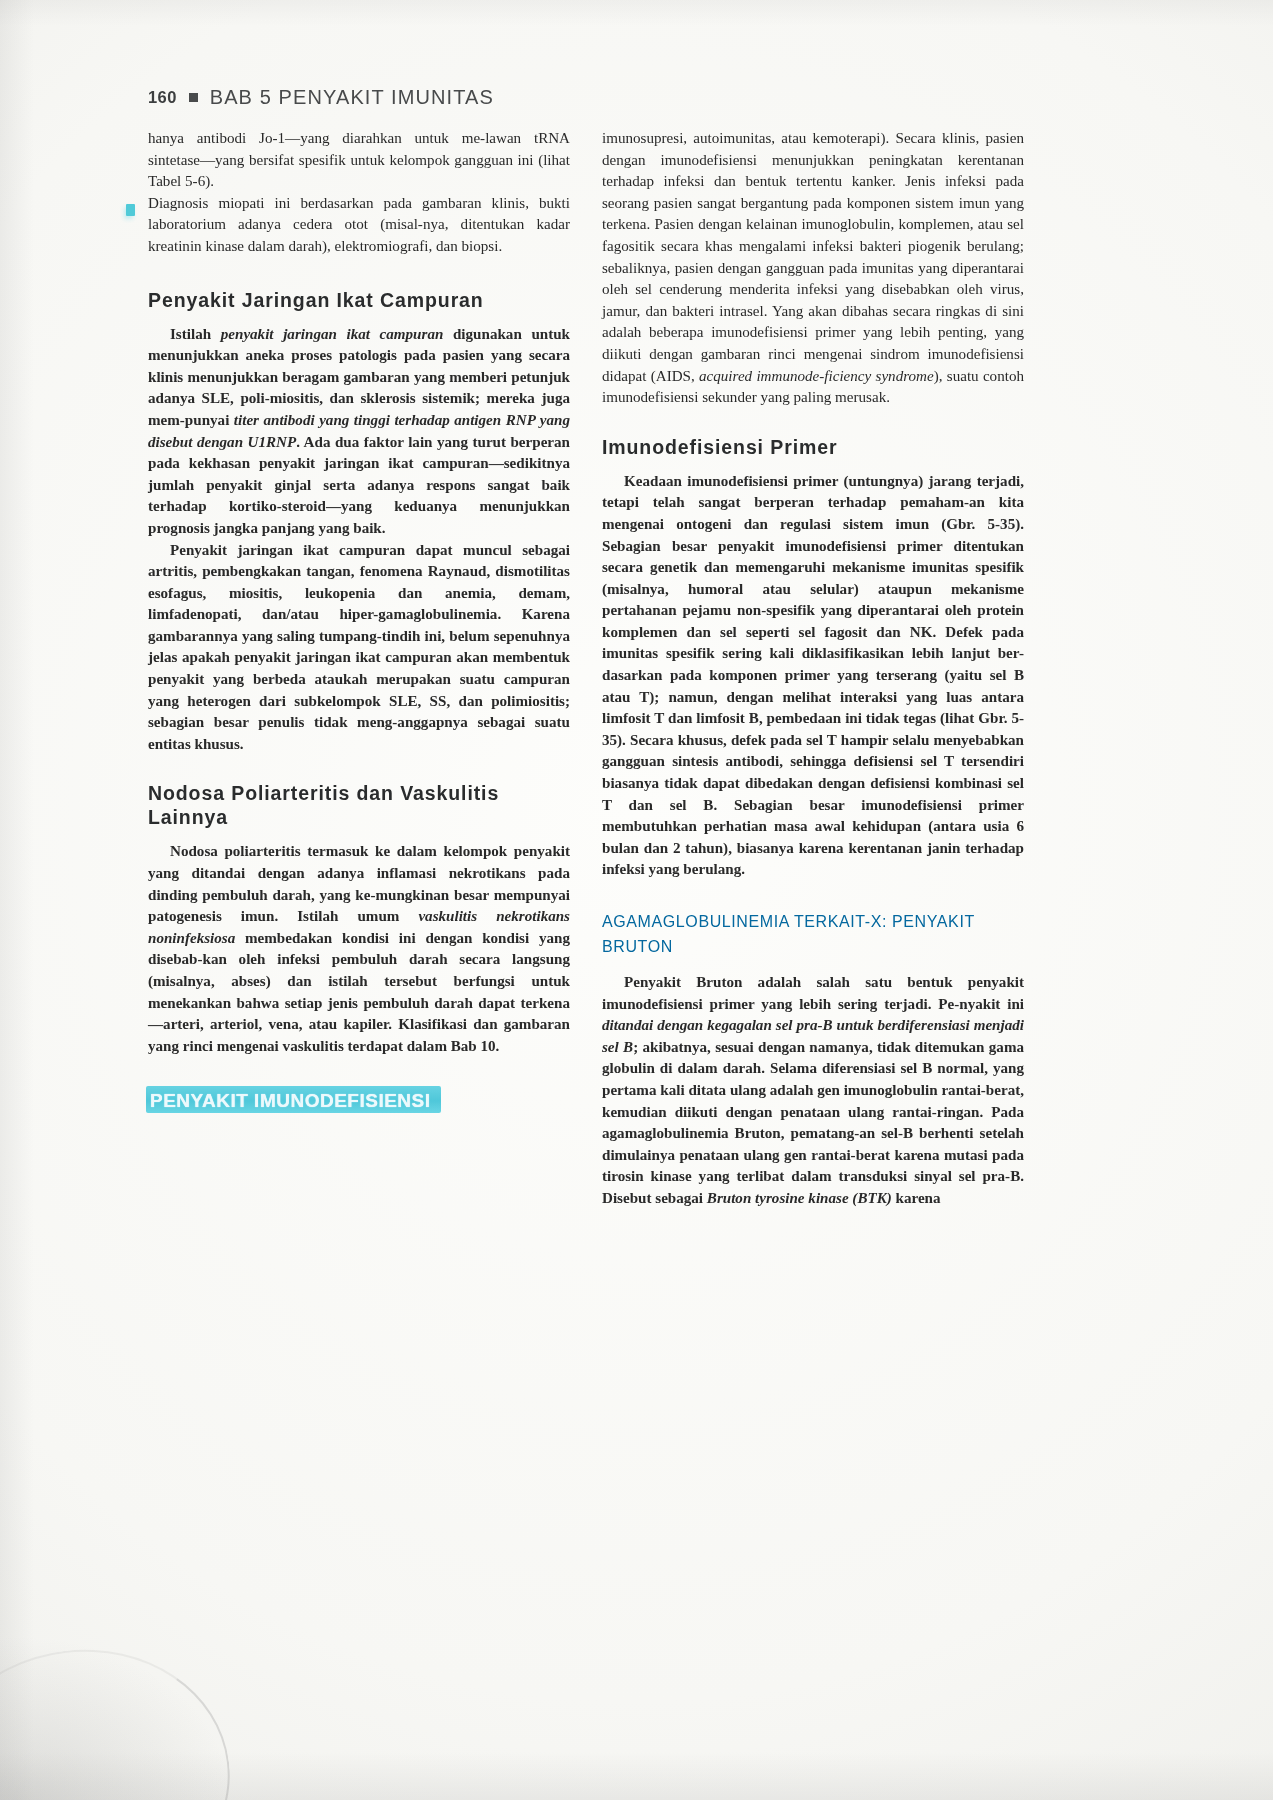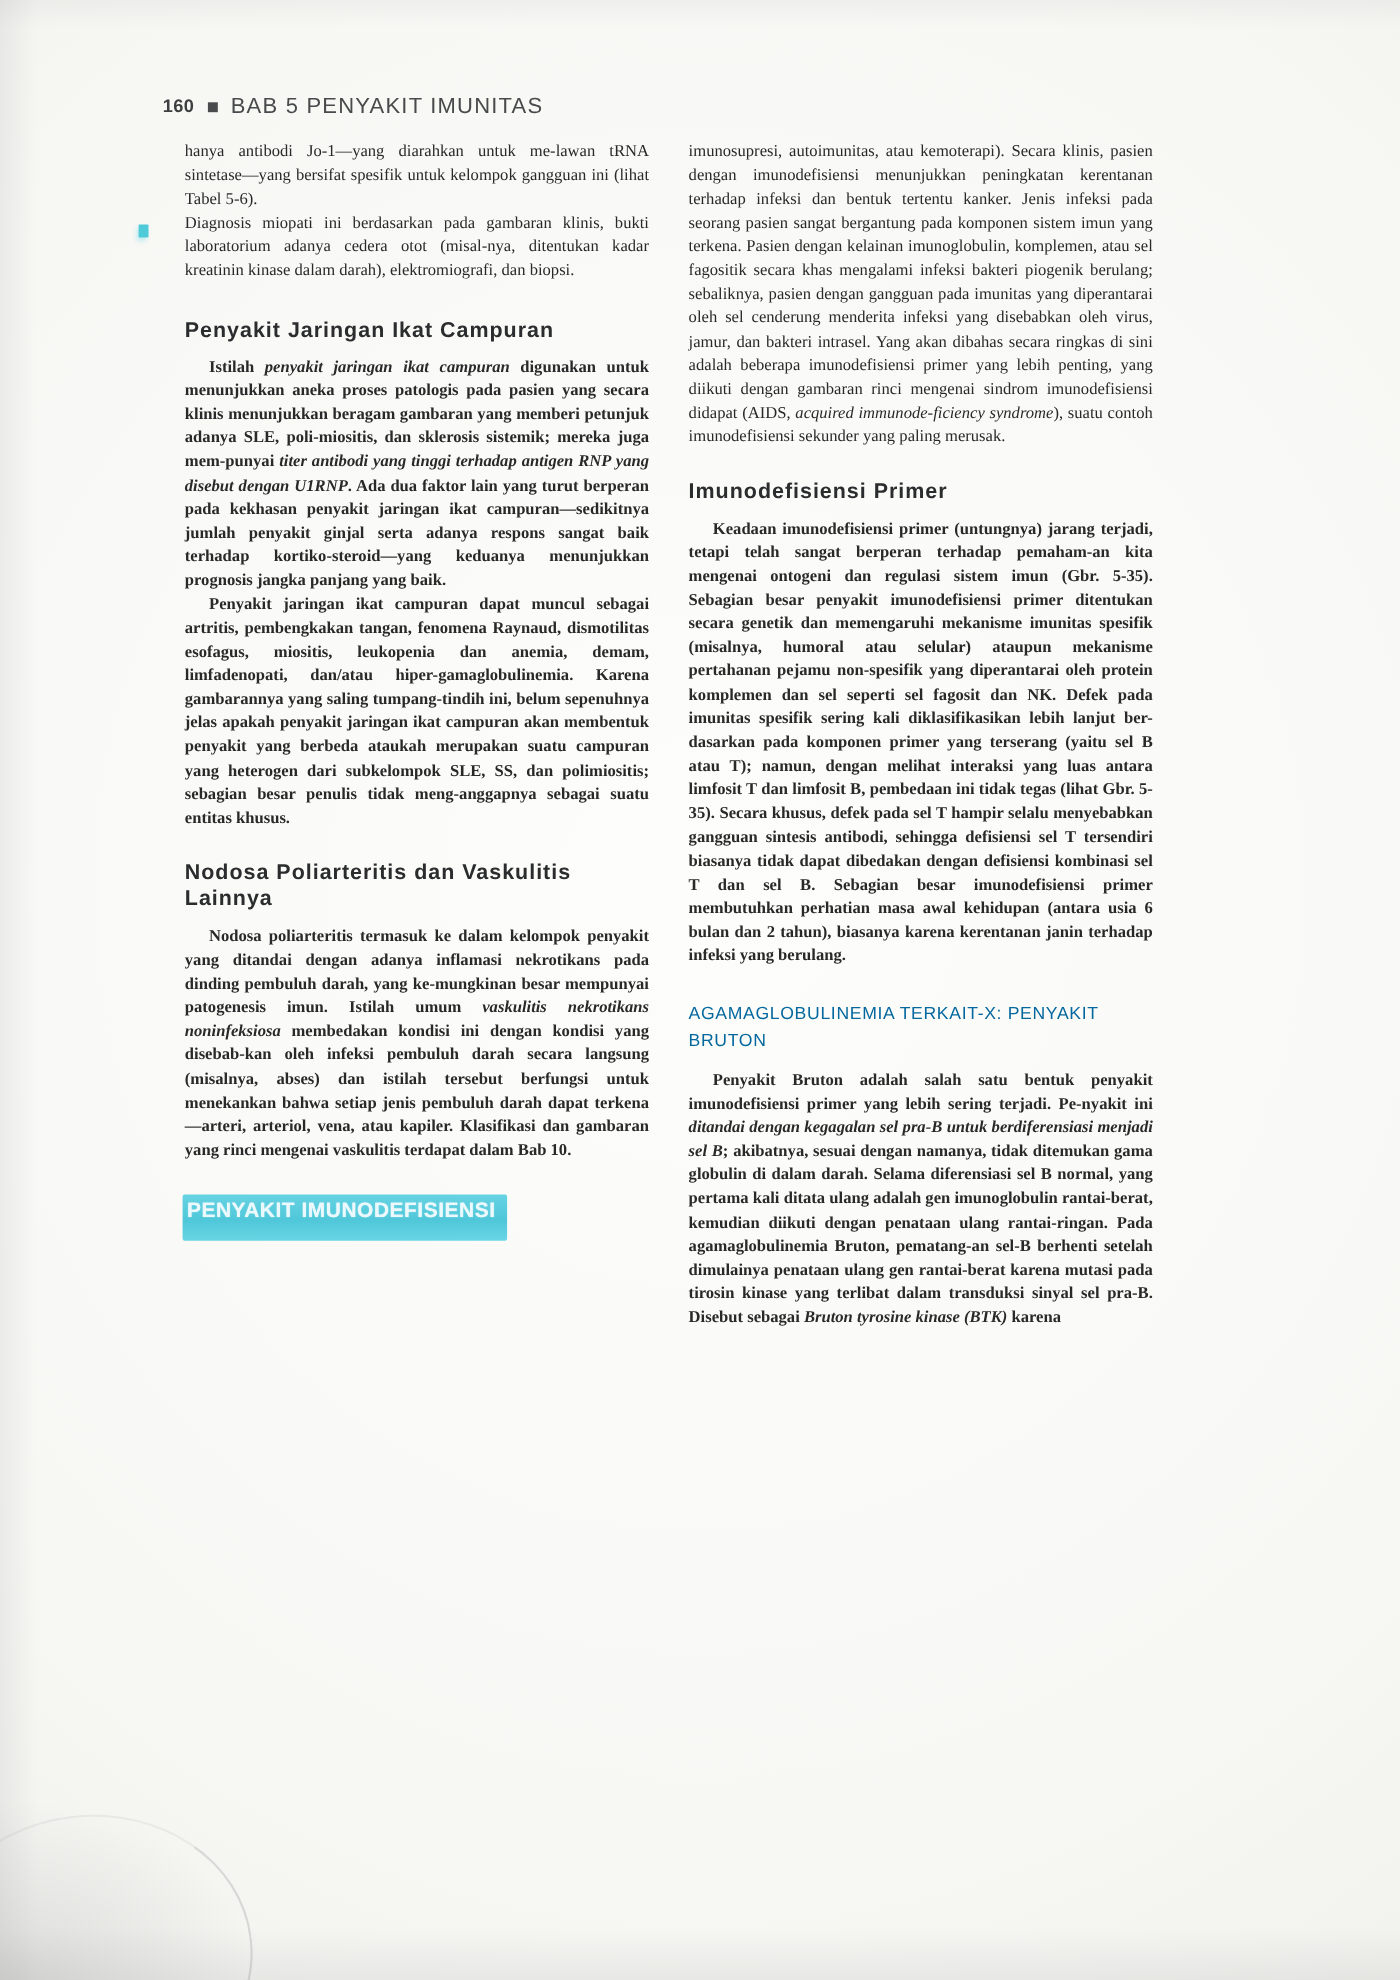--- a/index.html
+++ b/index.html
@@ -89,22 +89,22 @@
     position: absolute;
     top: 128px;
     width: 422px;
     font-size: 15.1px;
     line-height: 21.6px;
     color: #2b2b2b;
     text-align: justify;
     text-justify: inter-word;
     hyphens: manual;
   }
-  .col-left  { left: 148px; margin-left: 20px; }
-  .col-right { left: 626px; }
+  .col-left  { left: 148px; }
+  .col-right { left: 602px; }
 
   p { margin: 0; }
   p.indent { text-indent: 22px; font-weight: bold; }
   p.noindent { text-indent: 0; }
 
   i, em { font-style: italic; }
 
   
   .margin-mark {
     position: absolute;
@@ -147,21 +147,21 @@
     font-family: "Liberation Sans", sans-serif;
     font-size: 19px;
     font-weight: bold;
     letter-spacing: .5px;
     line-height: 24px;
     margin: 30px 0 14px 0;
     color: #e9f7fa;
     text-shadow: 0 0 1px rgba(255,255,255,.9);
     position: relative;
     display: inline-block;
-    padding: 2px 4px 15px 2px;
+    padding: 2px 4px 0 2px;
   }
   h2.hl::before{
     content:"";
     position:absolute;
     left:-2px; right:-6px; top:-1px; bottom:0px;
     background: linear-gradient(180deg,#57cfe0 0%, #3ec3d8 55%, #59d2e2 100%);
     opacity:.92;
     border-radius: 2px;
     z-index:-1;
   }

